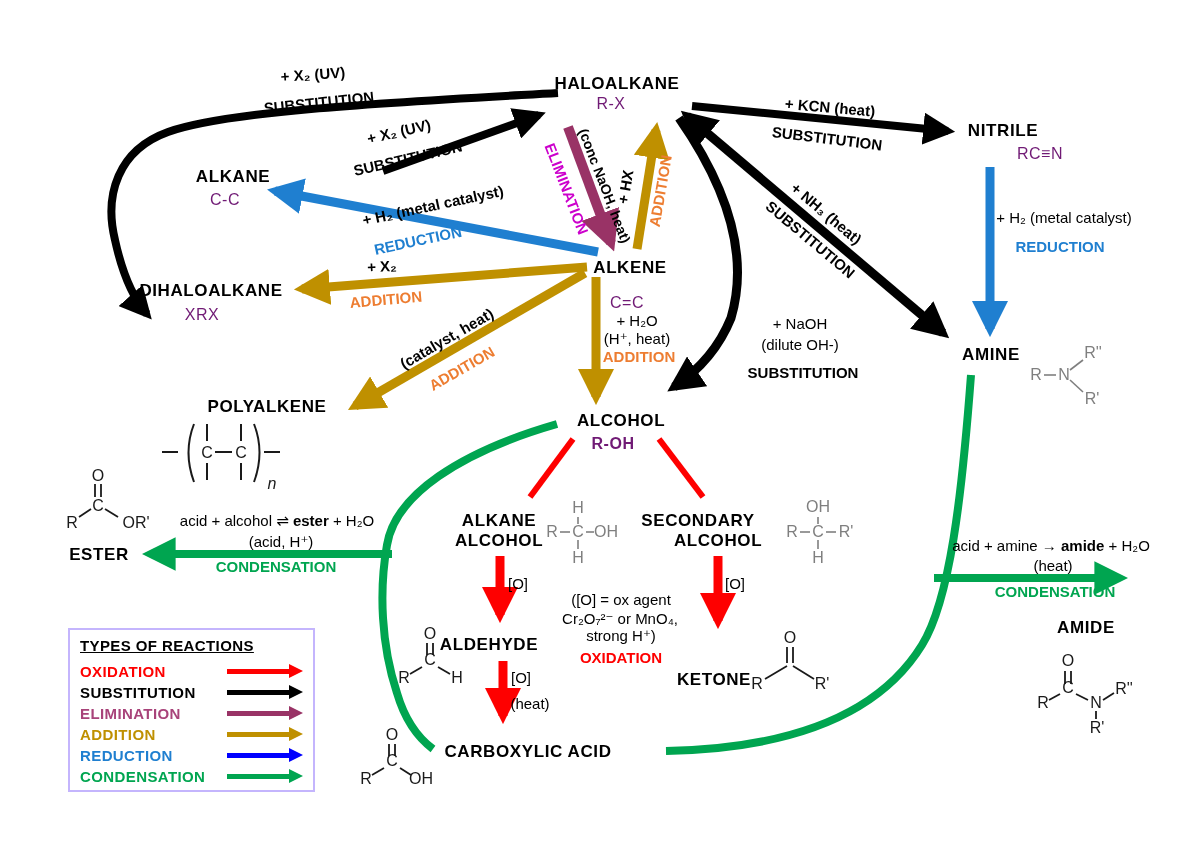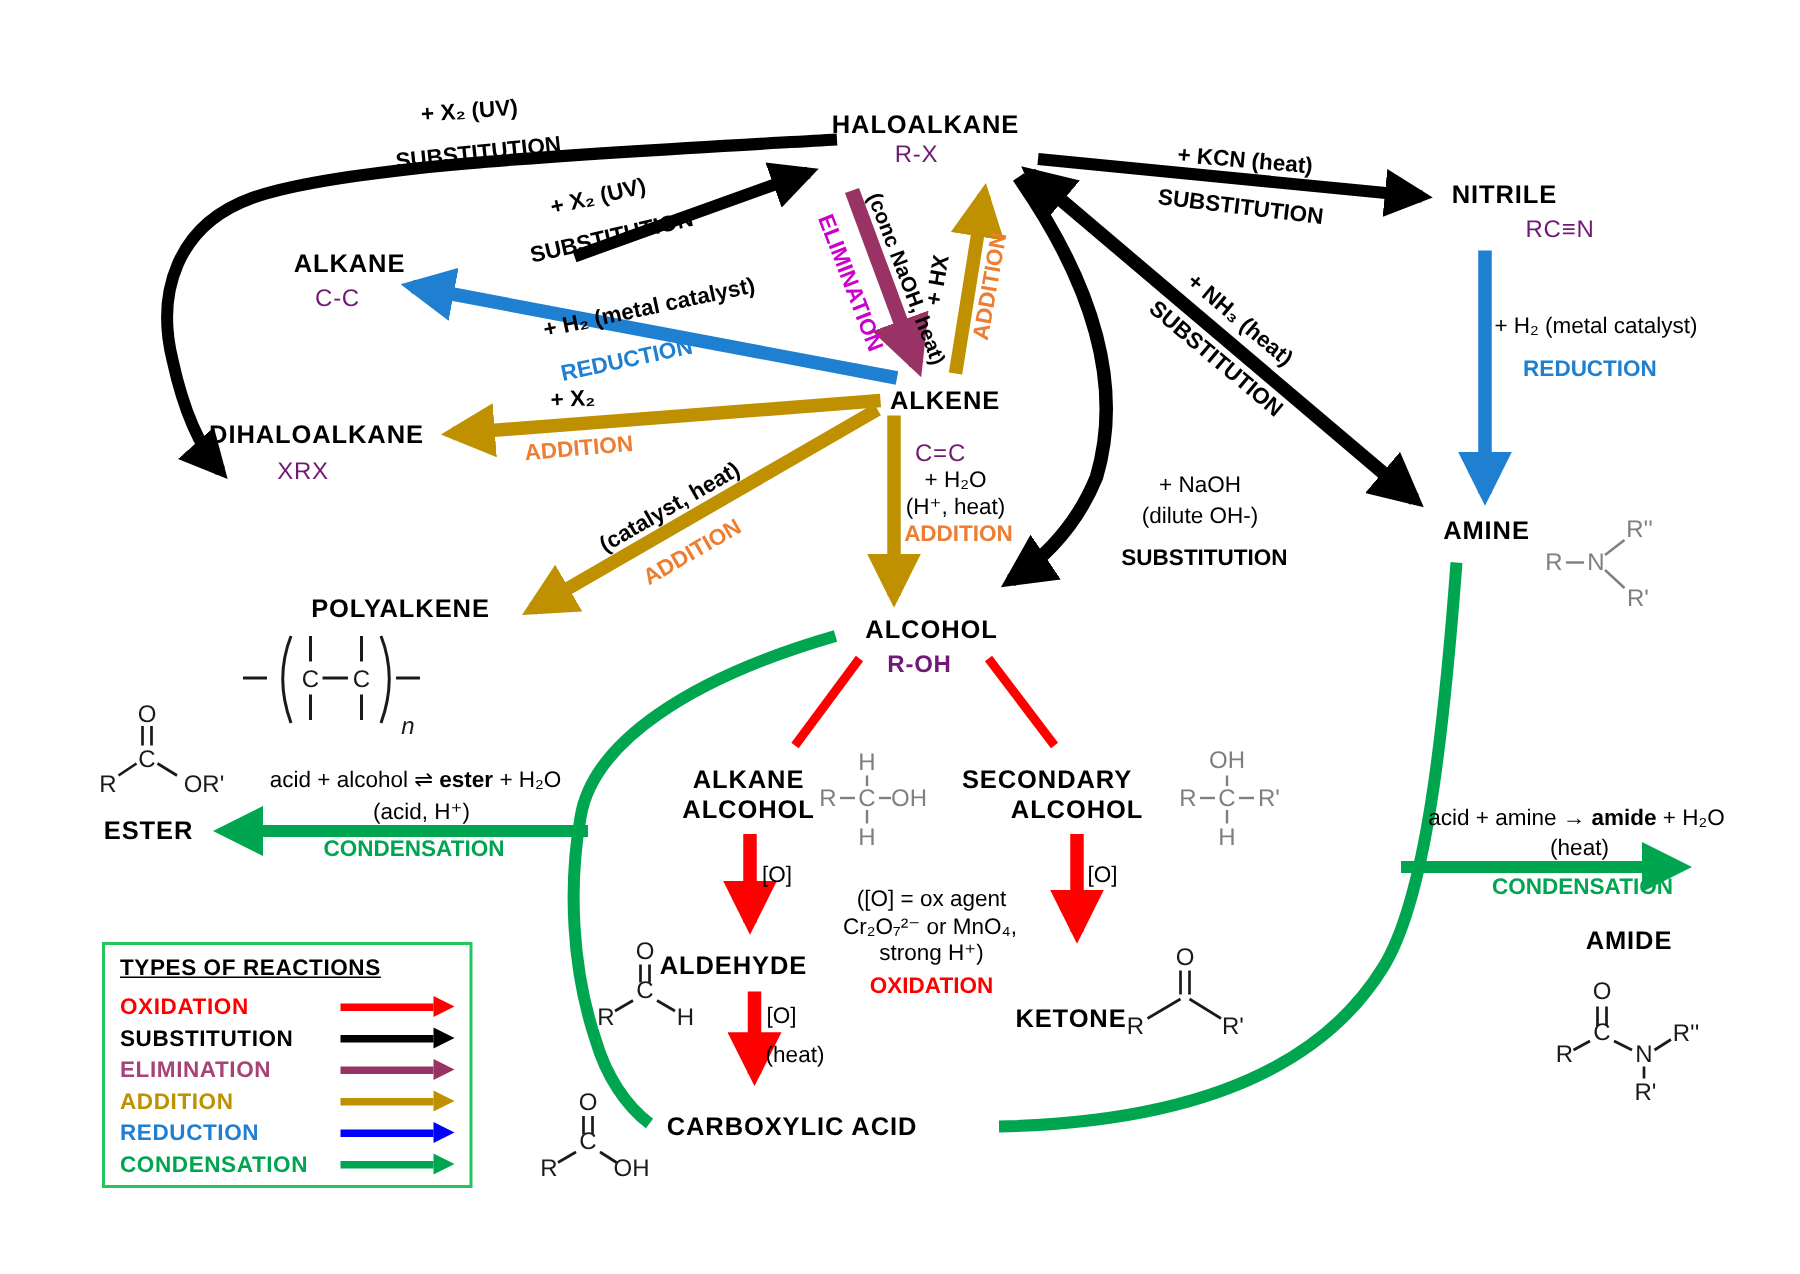--- a/index.html
+++ b/index.html
@@ -9,21 +9,21 @@
   .lbl{position:absolute;transform:translate(-50%,-50%);white-space:nowrap;
        font-size:15px;line-height:1.1;color:#000;}
   .b{font-weight:bold;}
   .node{font-size:17px;font-weight:bold;letter-spacing:.6px;}
   .formula{color:#701a75;font-size:16px;letter-spacing:.5px;}
   .c-red{color:#fe0000;} .c-blue{color:#1f7fd0;} .c-orange{color:#ed7d31;}
   .c-magenta{color:#cc00cc;} .c-green{color:#00a550;}
   .small{font-size:14px;}
   
   #legend{position:absolute;left:68px;top:628px;width:247px;height:164px;
-          border:2px solid #22c55e;background:#fff;box-sizing:border-box;padding:7px 10px 6px 10px;}
+          border:2px solid #c4b5fd;background:#fff;box-sizing:border-box;padding:7px 10px 6px 10px;}
   #legend .ltitle{font-weight:bold;font-size:15px;text-decoration:underline;letter-spacing:.4px;margin-bottom:7px;}
   .lrow{display:flex;align-items:center;justify-content:space-between;height:21px;}
   .llabel{font-weight:bold;font-size:15px;letter-spacing:.4px;}
   .larrow{position:relative;width:62px;height:5px;background:currentColor;margin-right:14px;}
   .larrow::after{content:'';position:absolute;right:-14px;top:-5px;width:0;height:0;
                  border-left:14px solid;border-top:7px solid transparent;border-bottom:7px solid transparent;}
   .atom{font-size:16px;}
   .atom-g{fill:#7f7f7f;} .atom-k{fill:#1a1a1a;}
 </style>
 </head>

